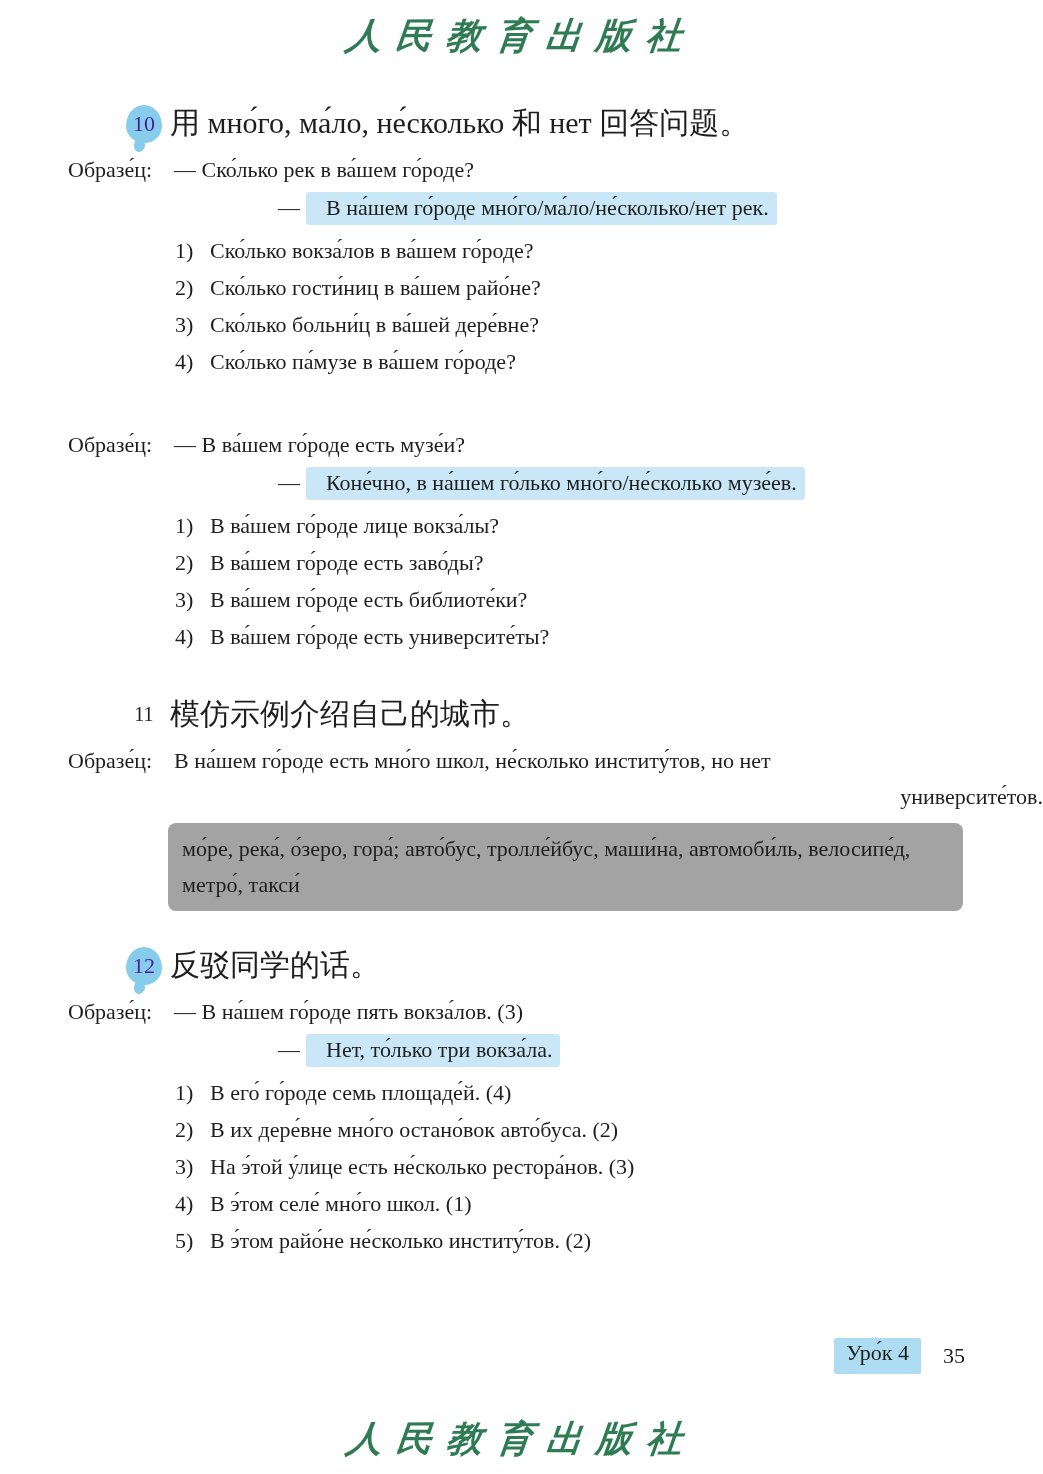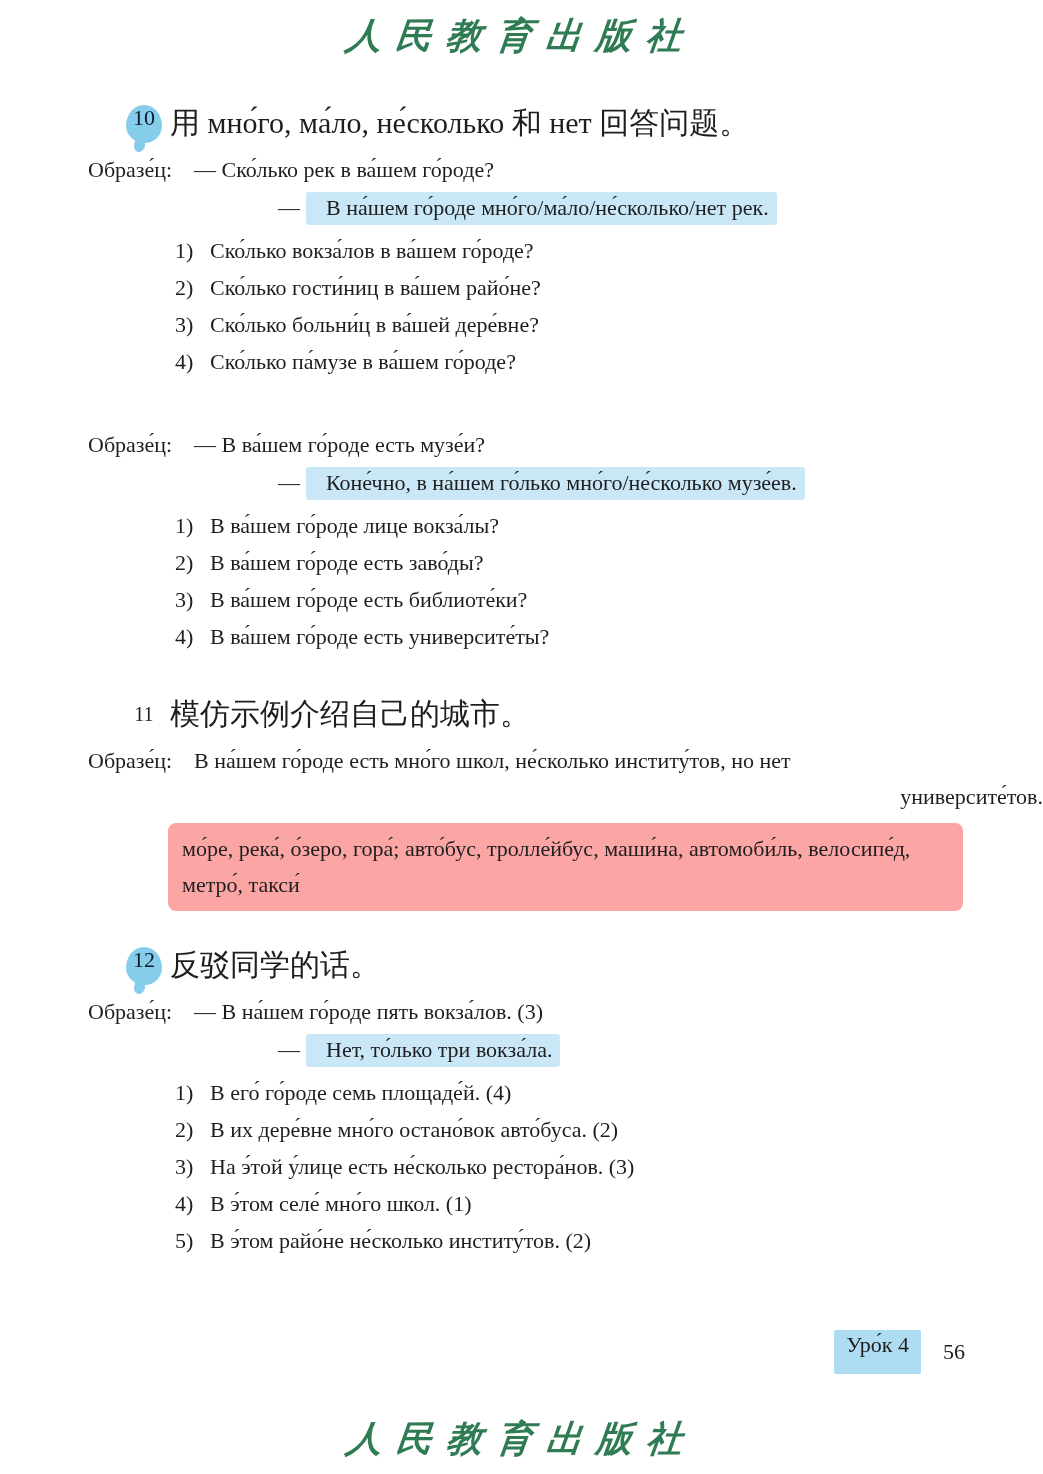--- a/index.html
+++ b/index.html
@@ -26,22 +26,22 @@
   .logo-top { padding-top:12px; }
   .logo-bottom { position:absolute; bottom:10px; left:0; right:0; }
 
   
   .ex-header { display:flex; align-items:center; margin-left:126px; }
   .badge {
     position:relative;
     width:36px; height:38px;
     background:#85cdea;
     border-radius:50% 50% 48% 52% / 55% 55% 45% 45%;
-    display:flex; justify-content:center;
-    font-size:22px; color:#0f172a;
+    display:flex; align-items:center; justify-content:center;
+    font-size:22px; color:#4c1d95;
     margin-right:8px;
     flex:0 0 auto;
   }
   .badge::after {
     content:"";
     position:absolute;
     bottom:-9px; left:8px;
     width:11px; height:13px;
     background:#85cdea;
     border-radius:0 100% 100% 100%;
@@ -53,21 +53,21 @@
     margin-right:8px;
     font-size:20px;
     text-align:center;
     flex:0 0 auto;
   }
   .instruction { font-size:30px; }
 
   .fs { font-size:22px; line-height:28px; }
 
   
-  .sample-row { display:flex; margin-left:88px; margin-top:12px; }
+  .sample-row { display:flex; margin-left:68px; margin-top:12px; }
   .sample-label { flex:0 0 106px; }
   .answer-row { display:flex; margin-left:278px; margin-top:8px; align-items:baseline; }
   .dash { margin-right:6px; }
   .hl {
     background:#c9e7f6;
     padding:2px 8px 3px 20px;
     border-radius:3px;
   }
 
   
@@ -76,38 +76,38 @@
   .item-num { flex:0 0 35px; }
   .gap-md { height:34px; }
   .gap-lg { height:42px; }
 
   
   .sample-cont-line { margin-left:278px; margin-top:8px;text-align:right; }
   .word-bank {
     margin-left:168px;
     margin-top:12px;
     width:795px;
-    background:#fca5a5;
+    background:#a3a3a3;
     border-radius:8px;
     padding:8px 14px;
     line-height:36px;
   }
 
   
   .footer {
     position:absolute;
     right:78px;
     bottom:100px;
     display:flex;
     align-items:center;
     font-size:22px;
   }
   .lesson-tag {
     background:#aedcf2;
-    padding:2px 12px 16px 12px;
+    padding:2px 12px 8px 12px;
     border-radius:2px;
     margin-right:22px;
   }
 </style>
 </head>
 <body>
 
 <div class="page">
 
   <div class="logo logo-top">
@@ -240,20 +240,20 @@
       </div>
       <div class="item">
         <span class="item-num">5)</span>
         <span>В э́том райо́не не́сколько институ́тов. (2)</span>
       </div>
     </div>
   </section>
 
   <div class="footer">
     <span class="lesson-tag">Уро́к 4</span>
-    <span>56</span>
+    <span>35</span>
   </div>
 
   <div class="logo logo-bottom">
     <span>人民教育出版社</span>
   </div>
 
 </div>
 
 </body></html>

